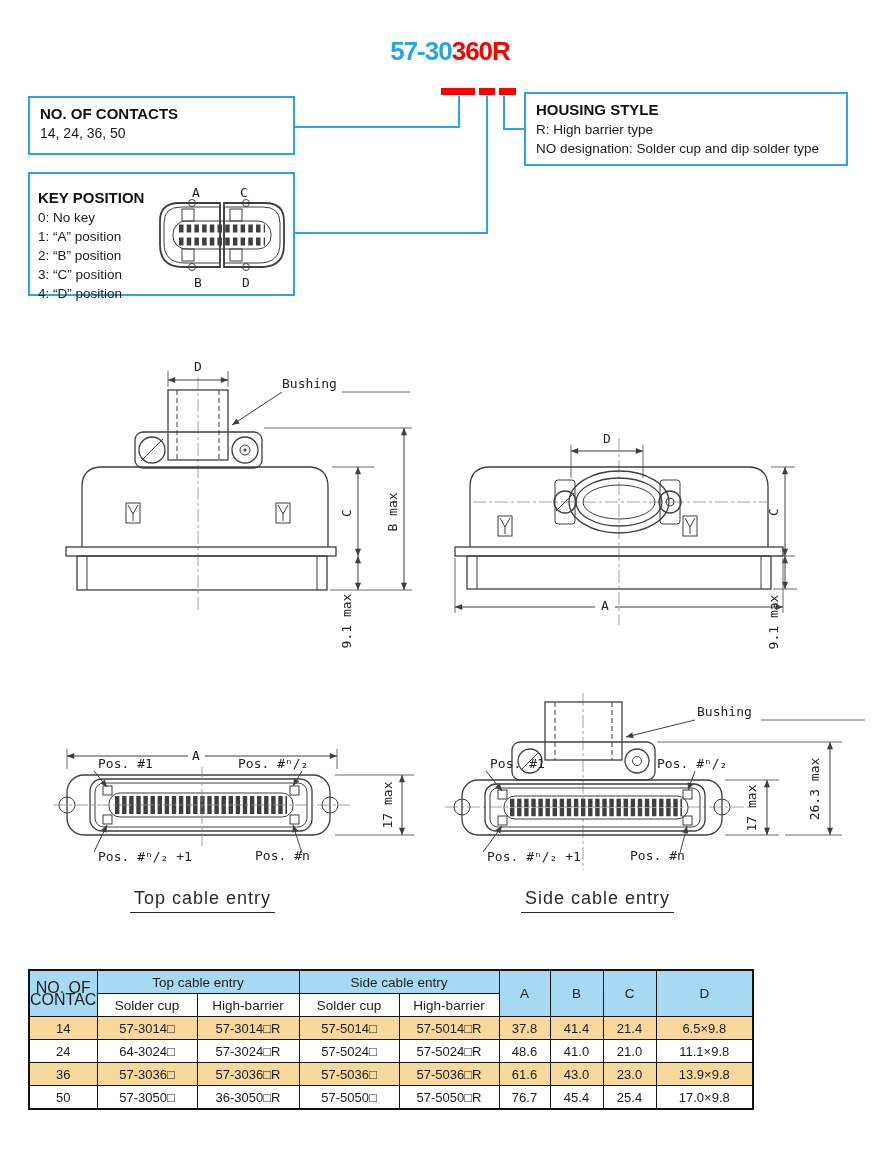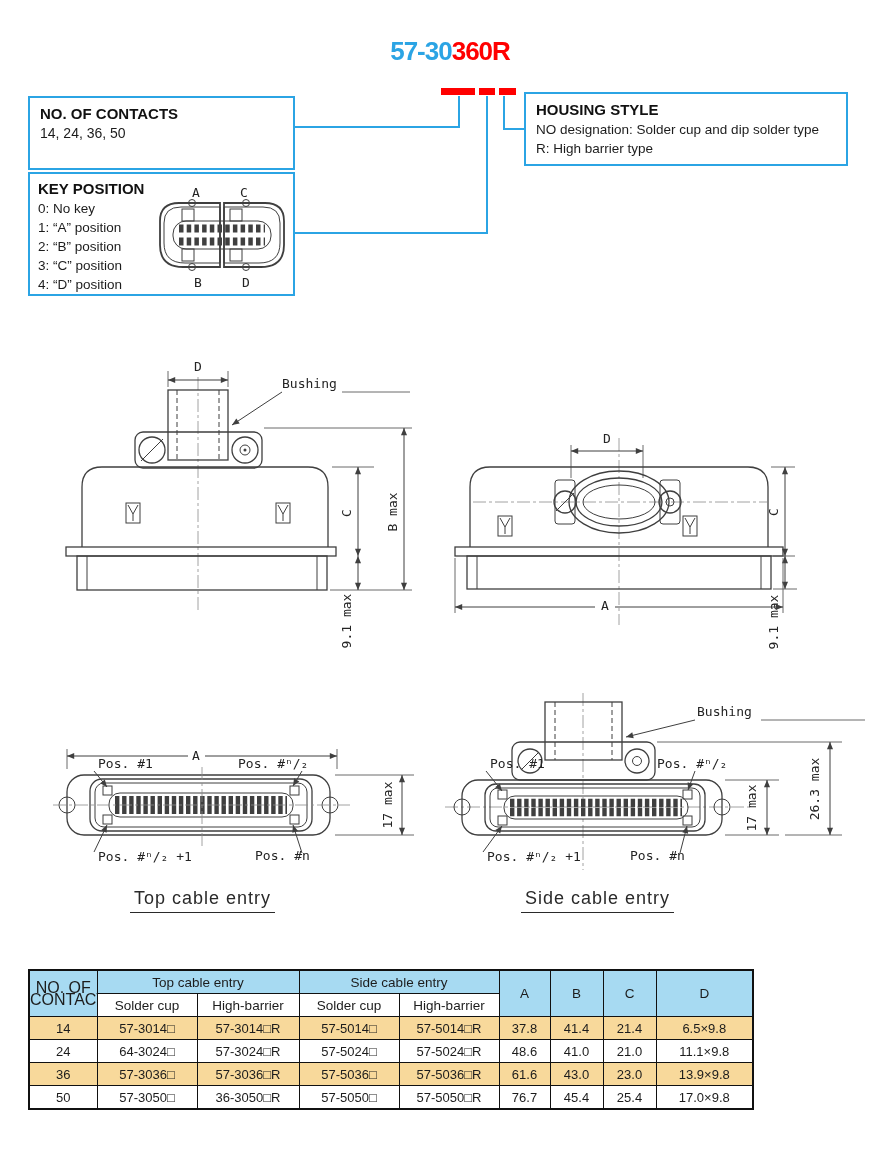--- a/index.html
+++ b/index.html
@@ -80,32 +80,32 @@
 <div class="abs redbar" style="left:479px;width:16px;"></div>
 <div class="abs redbar" style="left:499px;width:17px;"></div>
 
 <div class="abs blue-line" style="left:458px;top:96px;width:2px;height:32px;"></div>
 <div class="abs blue-line" style="left:295px;top:126px;width:165px;height:2px;"></div>
 <div class="abs blue-line" style="left:486px;top:96px;width:2px;height:138px;"></div>
 <div class="abs blue-line" style="left:295px;top:232px;width:193px;height:2px;"></div>
 <div class="abs blue-line" style="left:503px;top:96px;width:2px;height:34px;"></div>
 <div class="abs blue-line" style="left:503px;top:128px;width:37px;height:2px;"></div>
 
-<div class="abs callout" style="left:28px;top:96px;width:267px;height:74px;">
+<div class="abs callout" style="left:28px;top:96px;width:267px;height:59px;">
   <div class="hd">NO. OF CONTACTS</div>
   <div style="font-size:14px;">14, 24, 36, 50</div>
 </div>
 
 <div class="abs callout" style="left:524px;top:92px;width:324px;height:74px;">
   <div class="hd">HOUSING STYLE</div>
+  <div>R: High barrier type</div>
   <div>NO designation: Solder cup and dip solder type</div>
-  <div>R: High barrier type</div>
-</div>
-
-<div class="abs callout" style="left:28px;top:172px;width:267px;height:124px;padding:5px 8px;">
+</div>
+
+<div class="abs callout" style="left:28px;top:172px;width:267px;height:124px;padding:14px 8px;">
   <div class="hd">KEY POSITION</div>
   <div>0: No key</div>
   <div>1: “A” position</div>
   <div>2: “B” position</div>
   <div>3: “C” position</div>
   <div>4: “D” position</div>
   <svg class="abs" style="left:122px;top:12px;" width="140" height="102" viewBox="0 0 140 102">
     <text x="44" y="11" text-anchor="middle" font-size="11">A</text>
     <text x="92" y="11" text-anchor="middle" font-size="11">C</text>
     <text x="46" y="101" text-anchor="middle" font-size="11">B</text>

